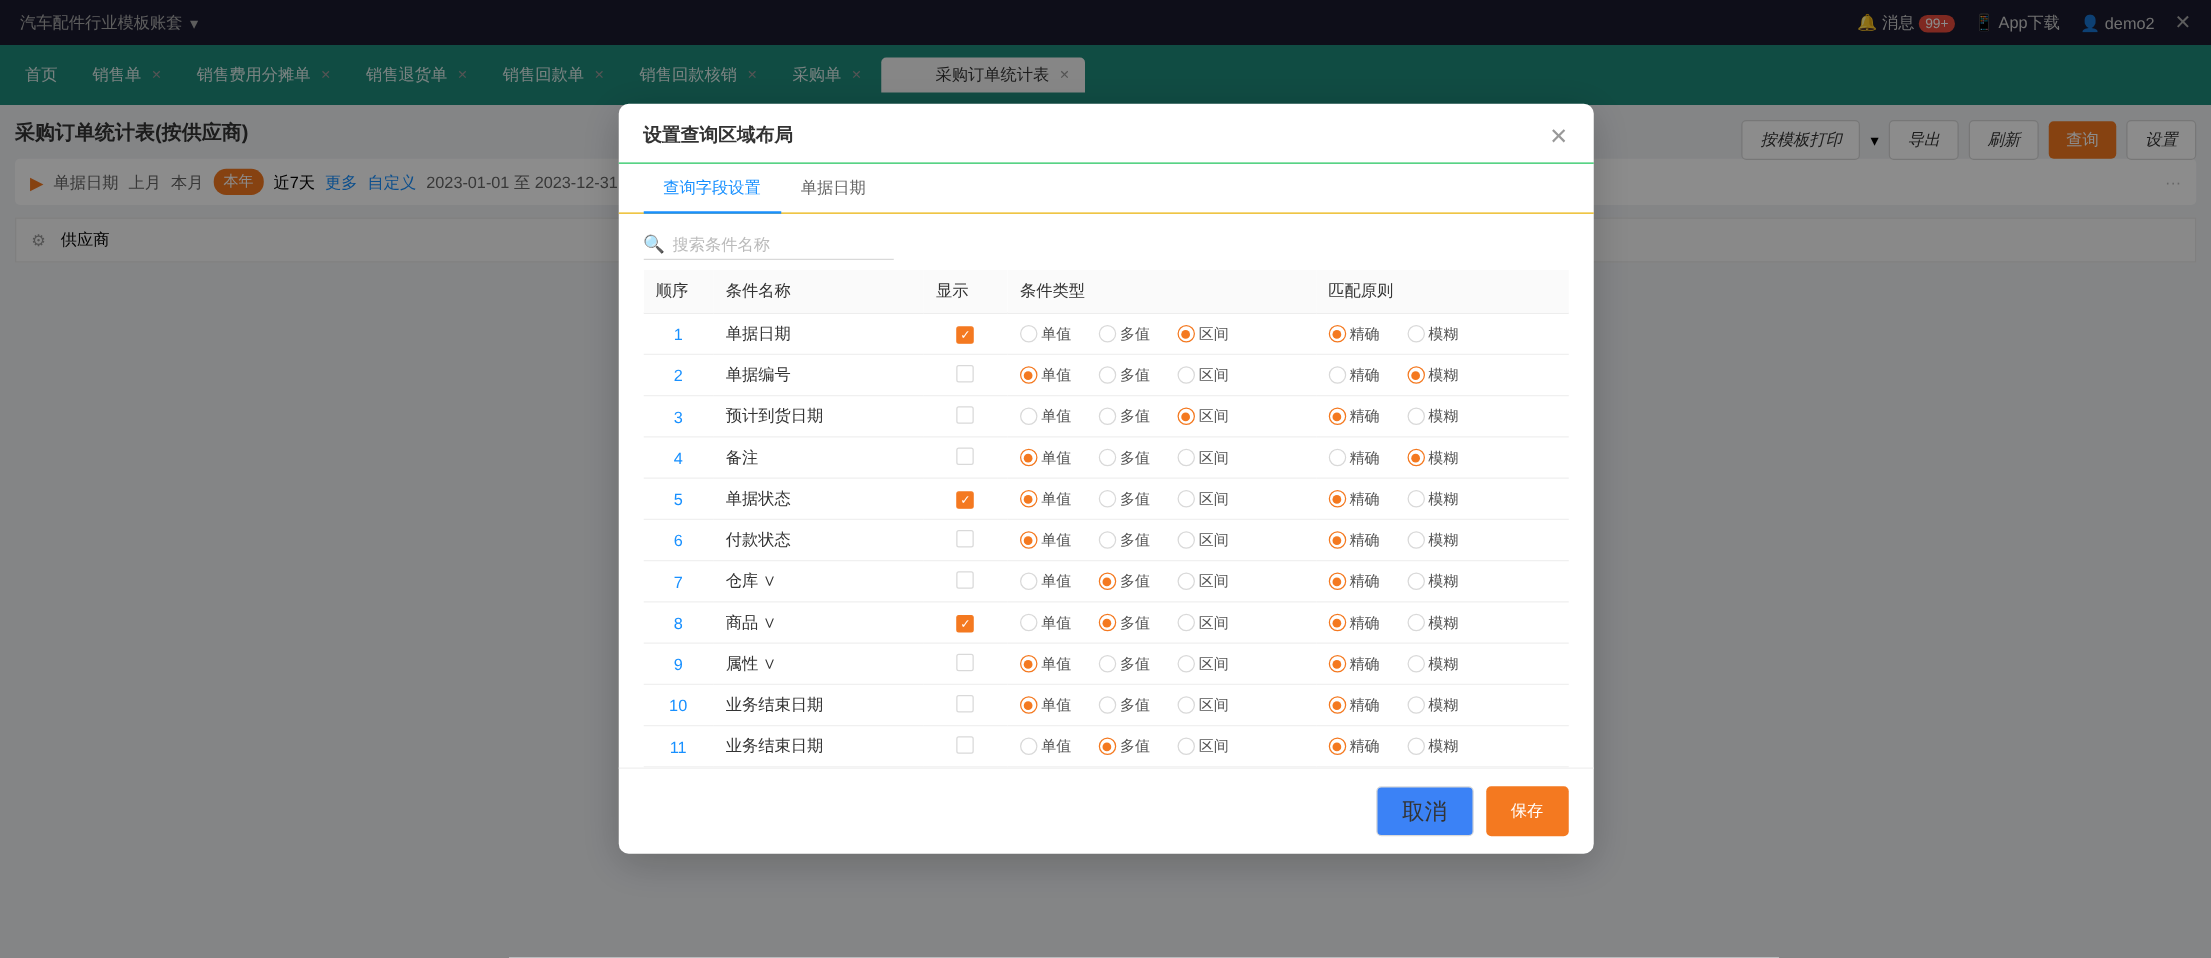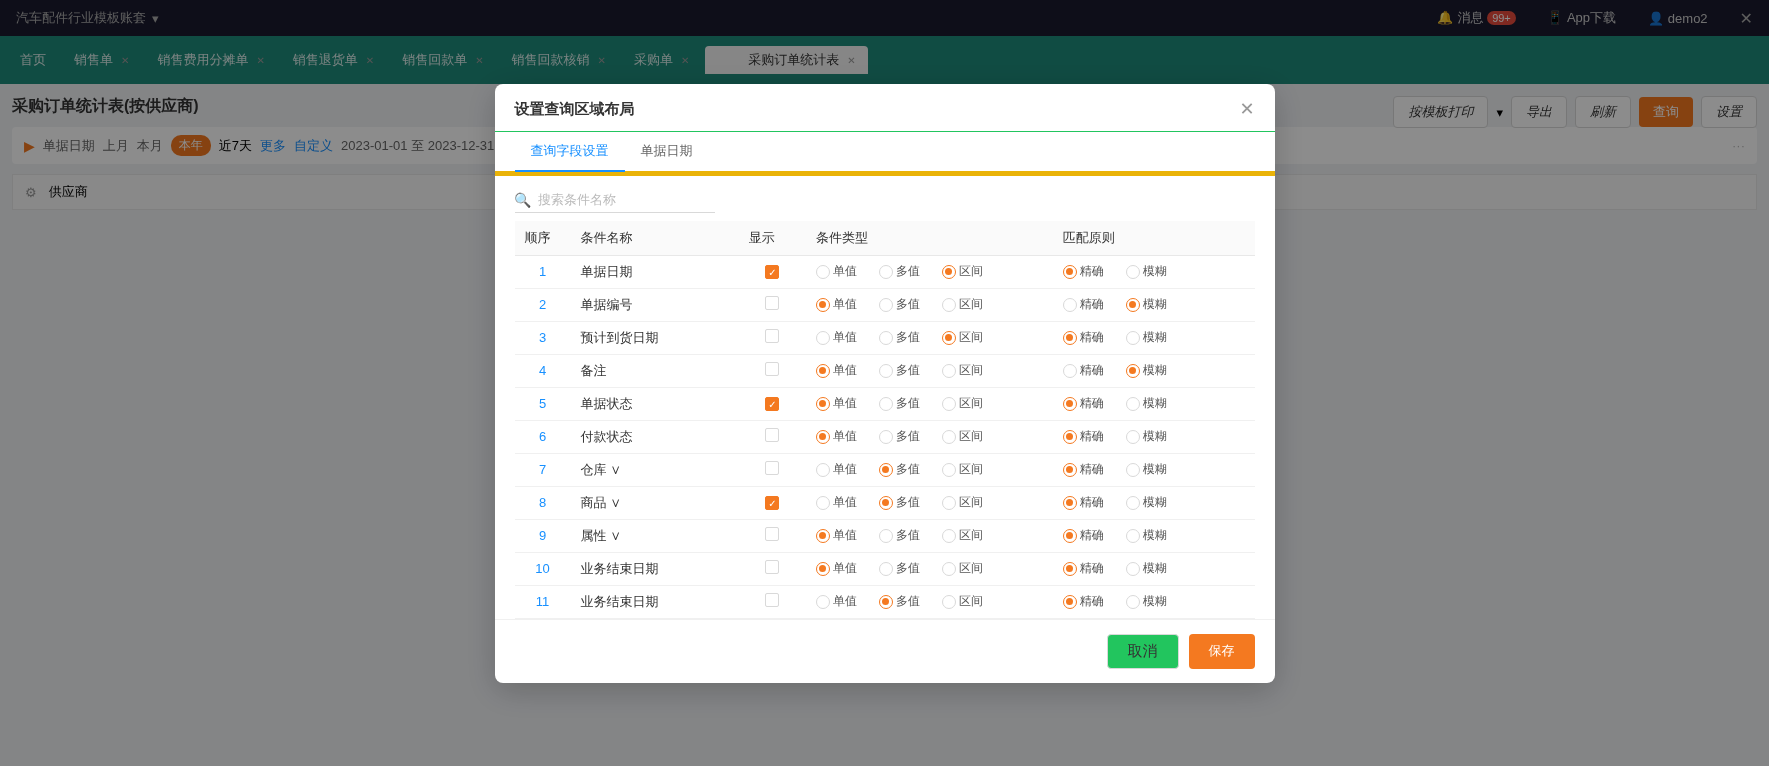--- a/index.html
+++ b/index.html
@@ -9,21 +9,21 @@
     .top-nav {
       background: #1a1a2e;
       height: 36px;
       display: flex;
       align-items: center;
       justify-content: space-between;
       padding: 0 16px;
       color: #ccc;
     }
     .top-nav-left { font-size: 13px; color: #aaa; display: flex; align-items: center; gap: 6px; }
-    .top-nav-right { display: flex; align-items: center; gap: 32px; font-size: 13px; }
+    .top-nav-right { display: flex; align-items: center; gap: 16px; font-size: 13px; }
     .top-nav-right .badge { background: #e74c3c; color: white; border-radius: 10px; padding: 1px 5px; font-size: 11px; }
     .top-nav-right .close-btn { color: #aaa; cursor: pointer; font-size: 16px; }
 
     
     .tab-bar {
       background: #1e8a7a;
       height: 48px;
       display: flex;
       align-items: center;
       padding: 0 8px;
@@ -138,21 +138,21 @@
       padding: 16px 20px 12px;
       border-bottom: 1px solid #22c55e;
     }
     .dialog-title { font-size: 15px; font-weight: bold; color: #333; }
     .dialog-close { cursor: pointer; color: #999; font-size: 18px; line-height: 1; }
 
     
     .dialog-tabs {
       display: flex;
       padding: 0 20px;
-      border-bottom: 5px solid #eab308;
+      border-bottom: 1px solid #eab308;
       gap: 0;
     }
     .dialog-tab {
       padding: 10px 16px;
       cursor: pointer;
       font-size: 13px;
       color: #666;
       border-bottom: 2px solid transparent;
       margin-bottom: -1px;
     }
@@ -267,27 +267,27 @@
 
     
     .dialog-footer {
       padding: 14px 20px;
       display: flex;
       justify-content: flex-end;
       gap: 10px;
       border-top: 1px solid #f0f0f0;
     }
     .btn-cancel {
-      background: #22c55e;
+      background: #3b82f6;
       color: #333;
       border: 1px solid #d9d9d9;
       padding: 7px 20px;
       border-radius: 4px;
       cursor: pointer;
-      font-size: 15px;
+      font-size: 18px;
     }
     .btn-save {
       background: #f47920;
       color: white;
       border: none;
       padding: 7px 20px;
       border-radius: 4px;
       cursor: pointer;
       font-size: 13px;
     }

